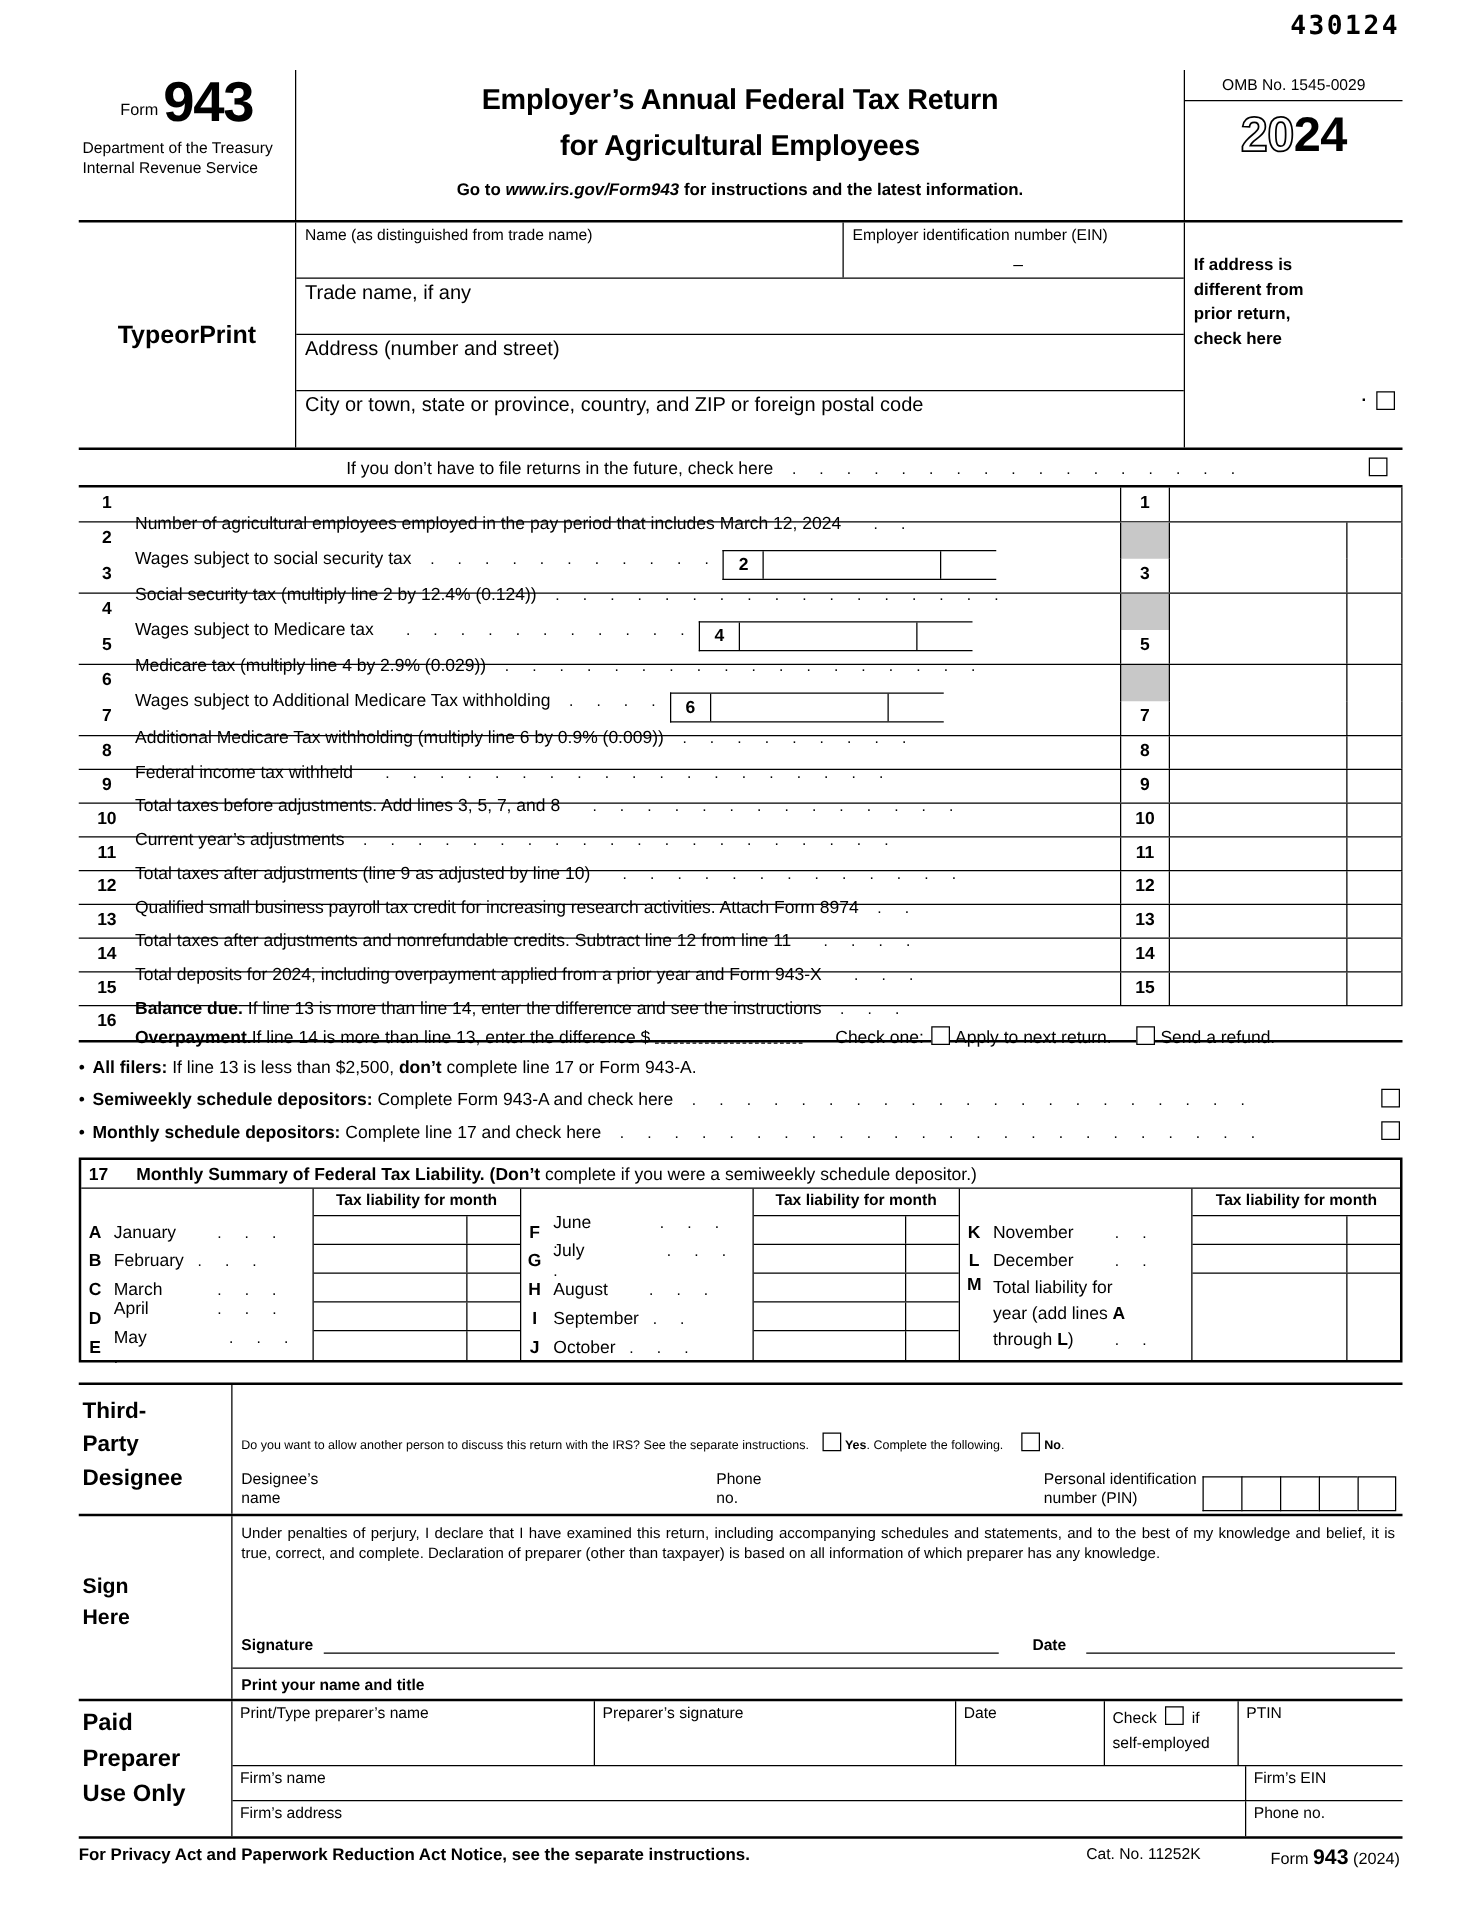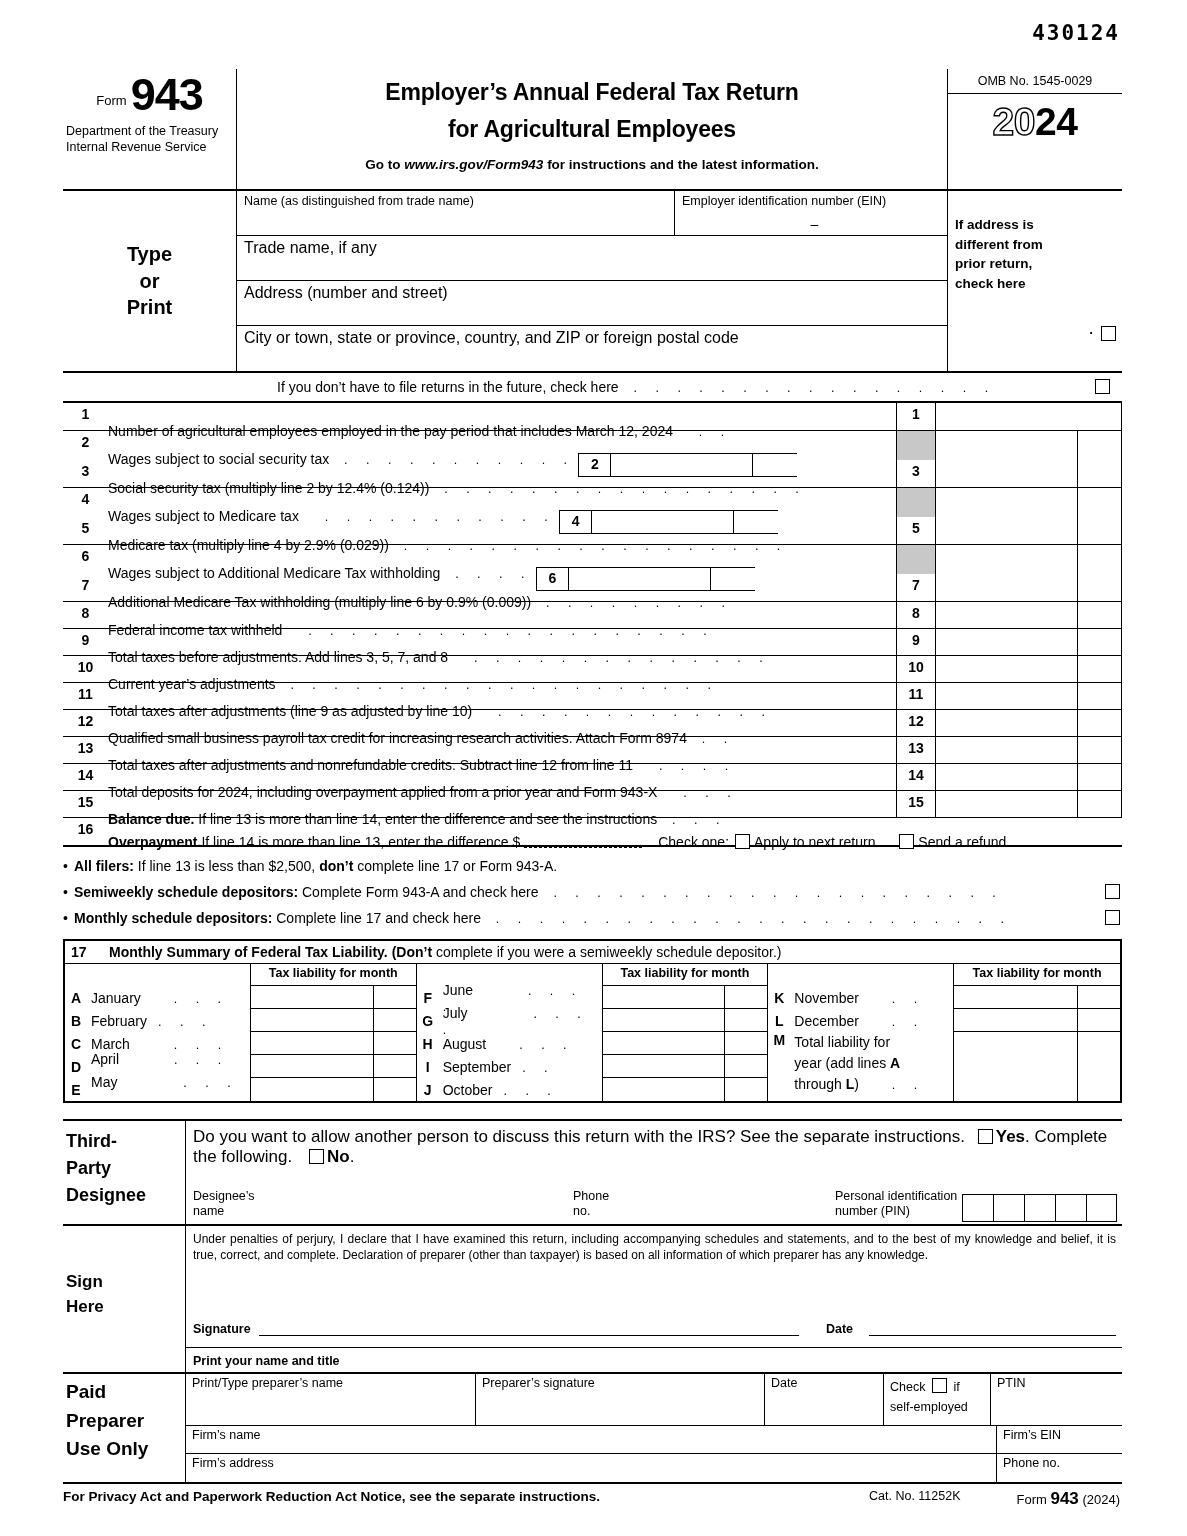--- a/index.html
+++ b/index.html
@@ -4,21 +4,21 @@
 <style>
   * { box-sizing: border-box; }
   html, body { margin:0; padding:0; background:#fff; }
   body {
     width:1187px; height:1536px;
     font-family:"Liberation Sans", sans-serif;
     color:#000; font-size:12.5px;
     -webkit-font-smoothing:antialiased;
   }
   .page { position:relative; width:1187px; height:1536px; padding:0; }
-  .sheet { position:absolute; left:63px; top:69px; width:1059px; }
+  .sheet { position:absolute; left:63px; top:56px; width:1059px; }
 
   
   .b { font-weight:bold; }
   .bi { font-weight:bold; font-style:italic; }
   .leader { letter-spacing:7.5px; font-size:12.5px; }
   .chk {
     display:inline-block; width:15px; height:15px;
     border:1.4px solid #000; background:#fff; vertical-align:-2px;
   }
   .shade { background:#c8c8c8; }
@@ -40,21 +40,21 @@
   .goto { font-size:13.5px; font-weight:bold; padding-top:14px; }
   .hdr-right { width:174px; position:relative; }
   .omb { font-size:12.5px; text-align:center; padding-top:5px; border-bottom:1.3px solid #000; padding-bottom:5px;}
   .year { text-align:center; font-size:39px; font-weight:bold; line-height:1; padding-top:8px; letter-spacing:-0.5px;}
   .year .hollow { color:#fff; -webkit-text-stroke:1.4px #000; }
 
   
   .addr { display:flex; border-bottom:2.2px solid #000; }
   .addr-typeprint {
     width:174px; border-right:1.3px solid #000;
-    display:flex; flex-direction:column; align-items:center; justify-content:center;
+    display:flex; align-items:center; justify-content:center;
     font-size:20px; font-weight:bold; line-height:1.33;
   }
   .addr-mid { flex:1; border-right:1.3px solid #000; }
   .addr-row { border-bottom:1.1px solid #000; height:45px; padding:3px 0 0 7px; font-size:16px; }
   .addr-row:last-child { border-bottom:none; }
   .addr-split { display:flex; height:45px; border-bottom:1.1px solid #000; }
   .addr-split .c1 { width:438px; border-right:1.1px solid #000; padding:3px 0 0 7px; }
   .addr-split .c2 { flex:1; padding:3px 0 0 7px; position:relative;}
   .ein-dash { text-align:center; font-size:14px; padding-top:8px; }
   .addr-right { width:174px; padding:24px 6px 0 7px; font-size:13.5px; font-weight:bold; line-height:1.45; position:relative;}
@@ -118,21 +118,21 @@
   .cellrow .cc { width:42px; }
   .cellrow.tall { height:69px; }
   .mlong { height:69px; font-size:14px; display:flex; align-items:flex-start; padding-top:0px;}
   .mlong .ml { width:22px; text-align:center; font-weight:bold; }
   .mlong .mn { flex:1; padding-left:4px; line-height:1.5;}
 
   
   .tp { display:flex; border-top:2.2px solid #000; border-bottom:2.2px solid #000; margin-top:16px;}
   .tp-left { width:122px; font-size:18px; font-weight:bold; line-height:1.5; padding:7px 0 0 3px; }
   .tp-right { flex:1; border-left:1.3px solid #000; padding:6px 0 0 7px; position:relative; height:103px;}
-  .tp-q { font-size:17px; }
+  .tp-q { font-size:10px;margin-top:32px; }
   .tp-fields { display:flex; position:absolute; bottom:4px; left:7px; right:0; font-size:12.5px; }
   .tp-fields .f1 { width:380px; line-height:1.25;}
   .tp-fields .f2 { width:262px; line-height:1.25;}
   .tp-fields .f3 { line-height:1.25; position:relative; flex:1;}
   .pinboxes { display:flex; position:absolute; right:5px; bottom:-2px; }
   .pinboxes div { width:31px; height:28px; border:1.3px solid #000; border-right:none; }
   .pinboxes div:last-child { border-right:1.3px solid #000; }
 
   
   .sign { display:flex; border-bottom:2.2px solid #000; }
@@ -428,21 +428,21 @@
       <div class="amt"></div>
       <div class="cents"></div>
     </div>
 
     <div class="lrow" style="height:28px; border-top:1.1px solid #000;">
       <div class="lnum">16</div>
       <div class="ltxt" style="display:flex; align-items:center;text-align:center;">
         <span class="b">Overpayment.</span>
             <span> If line 14 is more than line 13, enter the difference $</span>
         <span class="dotline" style="width:118px; margin:0 4px;"></span>
-        <span style="margin-left:12px;">Check one:</span>
+        <span style="margin-left:22px;">Check one:</span>
         <span class="chk" style="margin:0 4px 0 6px;"></span>
         <span>Apply to next return.</span>
         <span class="chk" style="margin:0 4px 0 20px;"></span>
         <span>Send a refund.</span>
       </div>
     </div>
   </div>
 
   <div class="bullets">
     <div class="brow">

